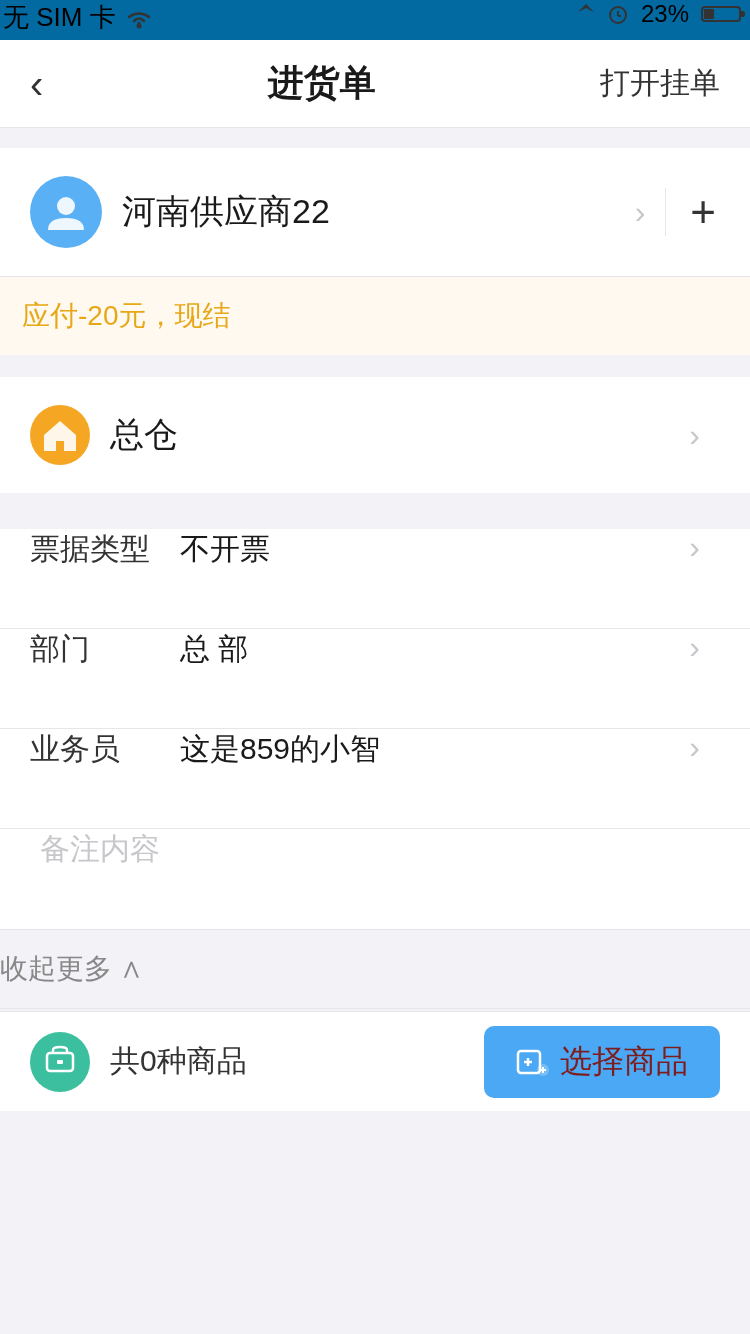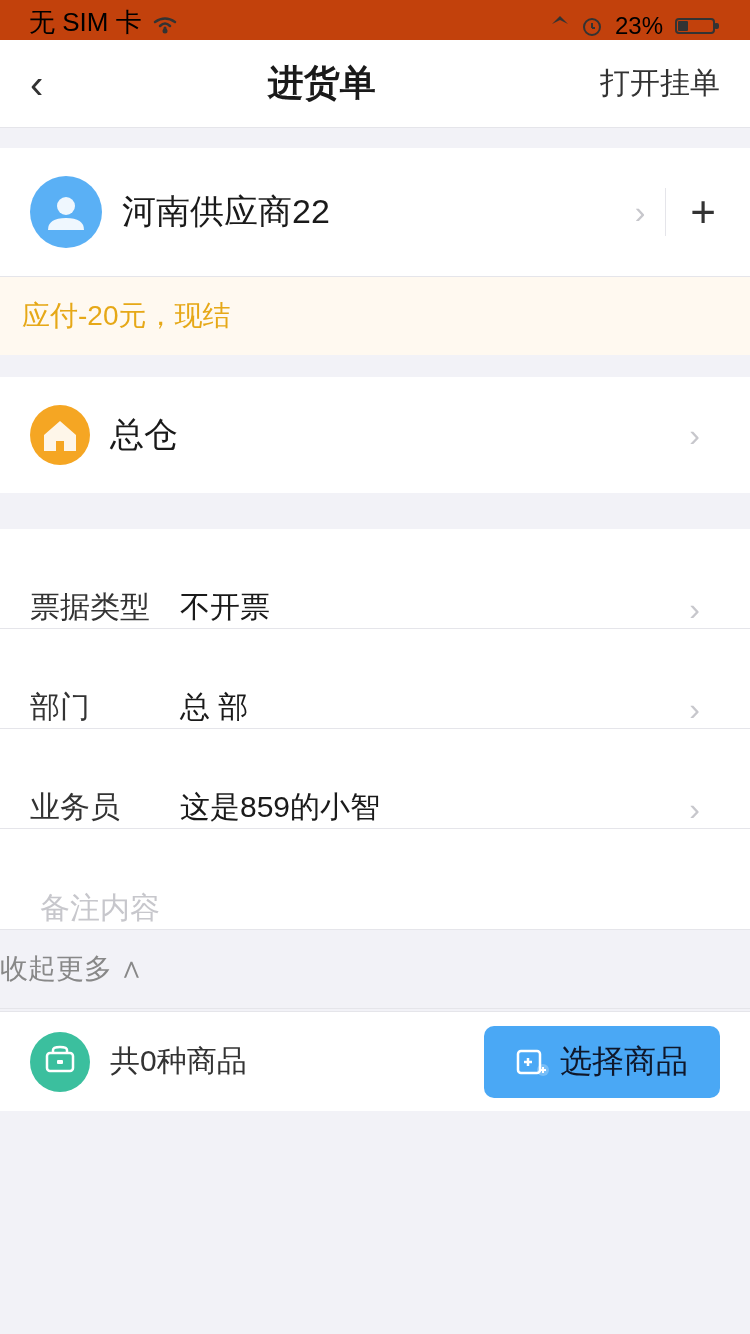--- a/index.html
+++ b/index.html
@@ -8,25 +8,25 @@
       width: 750px;
       min-height: 1334px;
       font-family: -apple-system, "PingFang SC", "Helvetica Neue", Arial, sans-serif;
       background: #f2f2f7;
       font-size: 32px;
     }
 
     
     .status-bar {
       height: 40px;
-      background: #c2410c;
-      display: flex;
-      align-items: flex-end;
+      background: #0369a1;
+      display: flex;
+      align-items: flex-start;
       justify-content: space-between;
-      padding: 0 29px;
+      padding: 0 3px;
       font-size: 26px;
       font-weight: 500;
     }
     .status-left { display: flex; align-items: center; gap: 8px; }
     .status-center { position: absolute; left: 50%; transform: translateX(-50%); font-size: 28px; font-weight: 600; }
     .status-right { display: flex; align-items: center; gap: 12px; font-size: 24px; }
 
     
     .nav-bar {
       height: 88px;
@@ -135,21 +135,21 @@
       color: #1a1a1a;
     }
 
     
     .form-section {
       background: #fff;
       margin-top: 16px;
     }
     .form-row {
       display: flex;
-      align-items: flex-end;
+      align-items: flex-start;
       padding: 0 30px;
       height: 100px;
       border-bottom: 1px solid #e5e5ea;
       background: #fff;
     }
     .form-row:last-child {
       border-bottom: none;
     }
     .form-label {
       font-size: 30px;
@@ -203,21 +203,21 @@
       justify-content: center;
       margin-right: 20px;
     }
     .product-count {
       flex: 1;
       font-size: 30px;
       color: #333;
     }
     .select-btn {
       background: #4aa8f5;
-      color: #0f172a;
+      color: #7f1d1d;
       border: none;
       border-radius: 10px;
       height: 72px;
       padding: 0 32px;
       font-size: 32px;
       display: flex;
       align-items: center;
       gap: 10px;
       cursor: pointer;
     }

